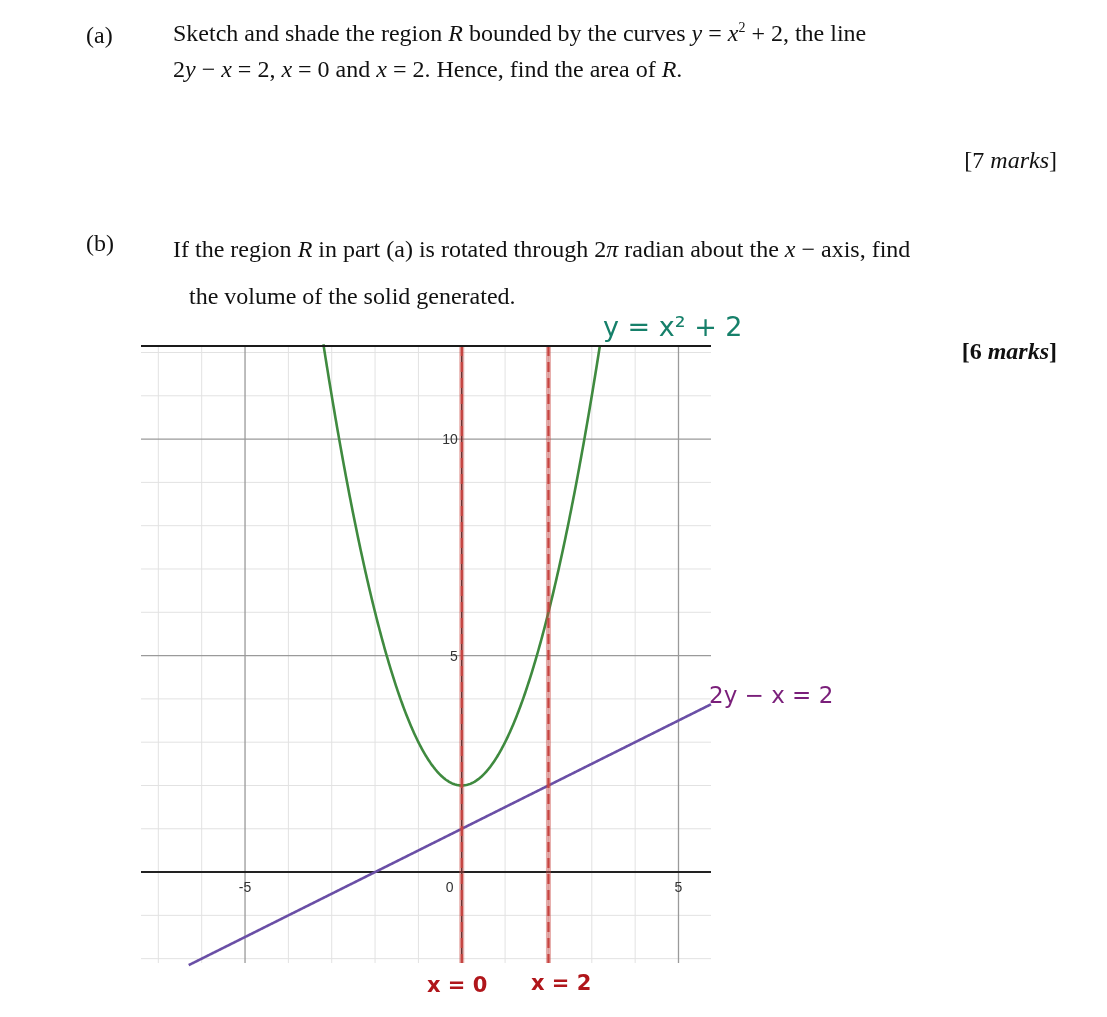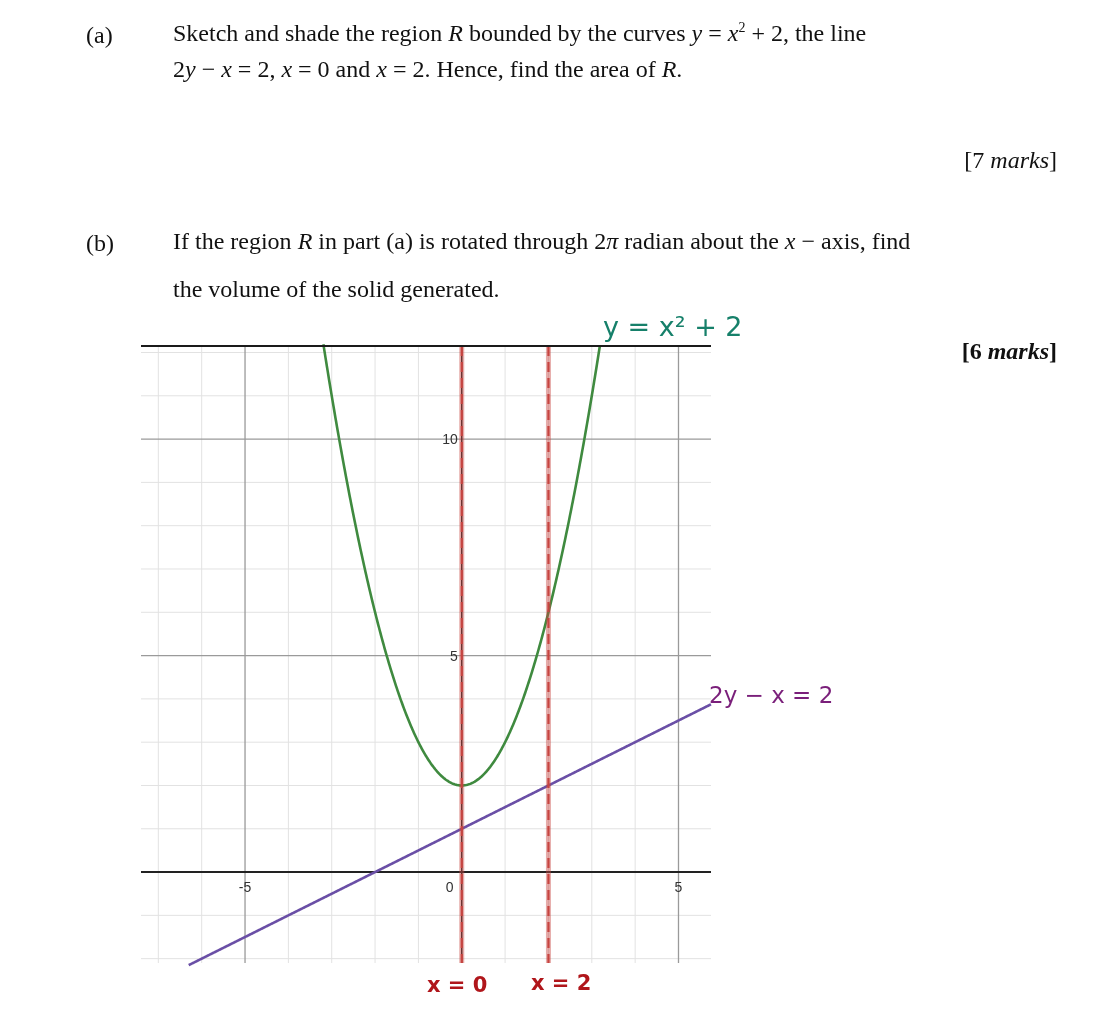--- a/index.html
+++ b/index.html
@@ -14,22 +14,22 @@
 </style>
 </head>
 <body>
 
 <div class="q-label" style="left:86px; top:22px;">(a)</div>
 <div class="q-line" style="top:20px;">Sketch and shade the region <i>R</i> bounded by the curves  <i>y</i> = <i>x</i><sup style="font-size: 14px;">2</sup> + 2,  the line</div>
 <div class="q-line" style="top:56px;">2<i>y</i> − <i>x</i> = 2,  <i>x</i> = 0  and  <i>x</i> = 2. Hence, find the area of <i>R</i>.</div>
 <div class="marks" style="top:147px;">[<span>7</span> <i>marks</i>]</div>
 
 <div class="q-label" style="left:86px; top:230px;">(b)</div>
-<div class="q-line" style="top:228px;">If the region <i>R</i> in part (a) is rotated through  2<i>π</i>  radian about the  <i>x</i> − axis, find</div>
-<div class="q-line" style="top:276px;">the volume of the solid generated.</div>
+<div class="q-line" style="top:236px;">If the region <i>R</i> in part (a) is rotated through  2<i>π</i>  radian about the  <i>x</i> − axis, find</div>
+<div class="q-line" style="top:283px;margin-left:16px;">the volume of the solid generated.</div>
 <div class="marks" style="top:338px;font-weight:bold;">[<span>6</span> <i>marks</i>]</div>
 
 <svg id="graph" width="1107" height="1017" viewBox="0 0 1107 1017">
   <g id="grid-minor">
       <line x1="158.3384030418251" y1="346" x2="158.3384030418251" y2="963" stroke="#e2e2e2" stroke-width="1"></line>
       <line x1="201.68441064638785" y1="346" x2="201.68441064638785" y2="963" stroke="#e2e2e2" stroke-width="1"></line>
       <line x1="288.37642585551333" y1="346" x2="288.37642585551333" y2="963" stroke="#e2e2e2" stroke-width="1"></line>
       <line x1="331.7224334600761" y1="346" x2="331.7224334600761" y2="963" stroke="#e2e2e2" stroke-width="1"></line>
       <line x1="375.0684410646388" y1="346" x2="375.0684410646388" y2="963" stroke="#e2e2e2" stroke-width="1"></line>
       <line x1="418.41444866920153" y1="346" x2="418.41444866920153" y2="963" stroke="#e2e2e2" stroke-width="1"></line>

